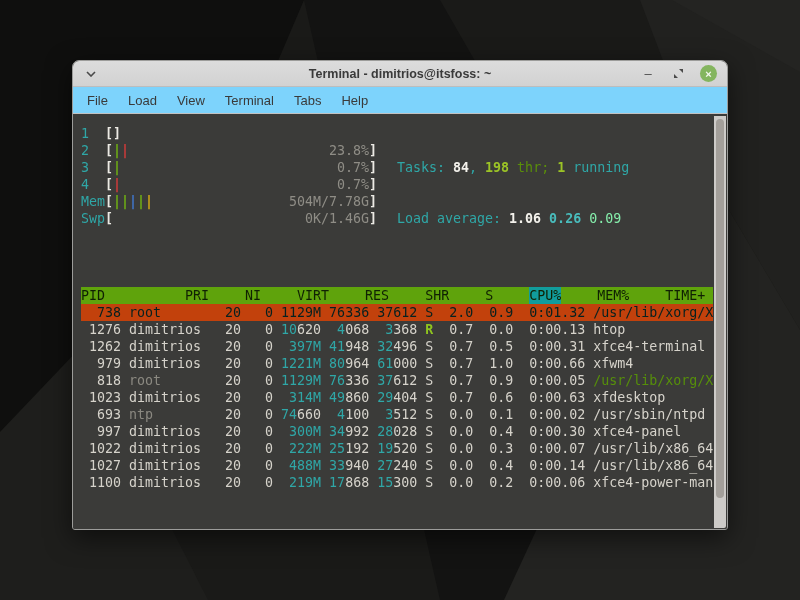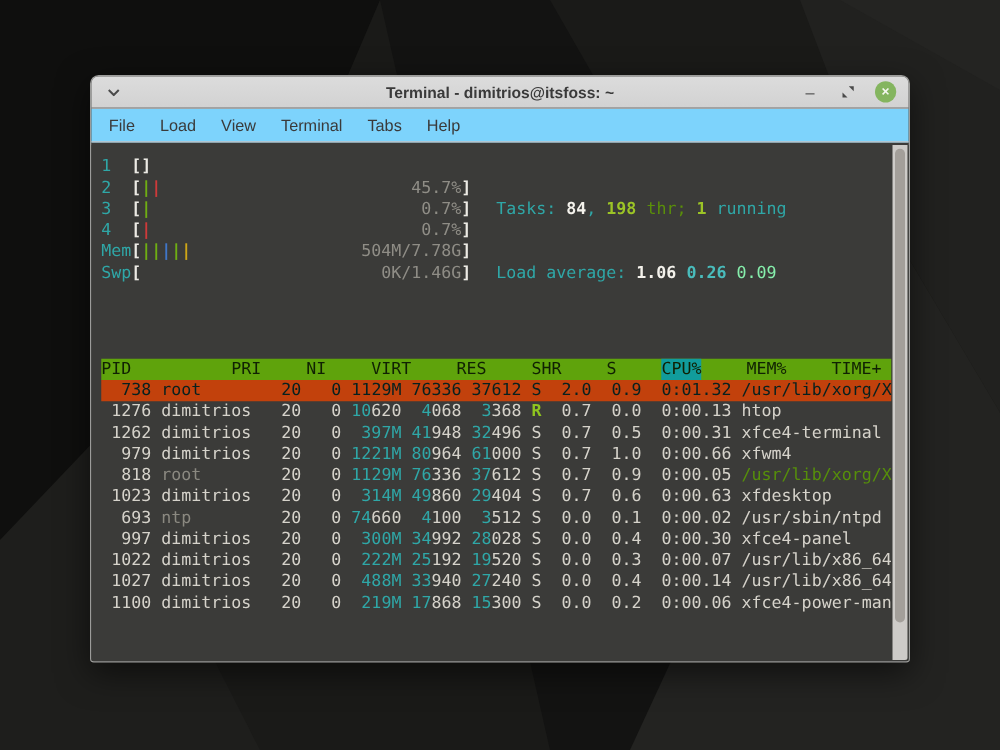--- a/index.html
+++ b/index.html
@@ -123,21 +123,21 @@
         <span class="menuitem">View</span>
         <span class="menuitem">Terminal</span>
         <span class="menuitem">Tabs</span>
         <span class="menuitem">Help</span>
       </div>
 
     <div class="term">
       <div class="meters-area">
         <div class="mcol" id="meters">
             <div class="mline"><span class="ml">1</span><span class="wbb">[</span><span class="wbb">]</span></div>
-            <div class="mline"><span class="ml">2</span><span class="wbb">[</span><div class="mbar"><span><span class="pipe" style="color: rgb(111, 174, 19);">|</span><span class="pipe" style="color: rgb(207, 58, 58);">|</span></span><span class="mv">45.7%</span></div><span class="wbb">]</span></div>
+            <div class="mline"><span class="ml">2</span><span class="wbb">[</span><div class="mbar"><span><span class="pipe" style="color: rgb(111, 174, 19);">|</span><span class="pipe" style="color: rgb(207, 58, 58);">|</span></span><span class="mv">23.8%</span></div><span class="wbb">]</span></div>
             <div class="mline"><span class="ml">3</span><span class="wbb">[</span><div class="mbar"><span><span class="pipe" style="color: rgb(111, 174, 19);">|</span></span><span class="mv">0.7%</span></div><span class="wbb">]</span></div>
             <div class="mline"><span class="ml">4</span><span class="wbb">[</span><div class="mbar"><span><span class="pipe" style="color: rgb(207, 58, 58);">|</span></span><span class="mv">0.7%</span></div><span class="wbb">]</span></div>
             <div class="mline"><span class="ml">Mem</span><span class="wbb">[</span><div class="mbar"><span><span class="pipe" style="color: rgb(111, 174, 19);">|</span><span class="pipe" style="color: rgb(111, 174, 19);">|</span><span class="pipe" style="color: rgb(64, 118, 201);">|</span><span class="pipe" style="color: rgb(111, 174, 19);">|</span><span class="pipe" style="color: rgb(207, 166, 22);">|</span></span><span class="mv">504M/7.78G</span></div><span class="wbb">]</span></div>
             <div class="mline"><span class="ml">Swp</span><span class="wbb">[</span><div class="mbar"><span></span><span class="mv">0K/1.46G</span></div><span class="wbb">]</span></div>
           </div>
         <div class="stats">
           <div><span class="cy">Tasks: </span><span class="wb">84</span><span class="cy">, </span><span class="lg">198</span><span class="dg"> thr; </span><span class="lg">1</span><span class="cy"> running</span></div>
           <div><span class="cy">Load average: </span><span class="wb">1.06</span><span class="cyb"> 0.26</span><span class="cyd"> 0.09</span></div>
         </div>
       </div>

